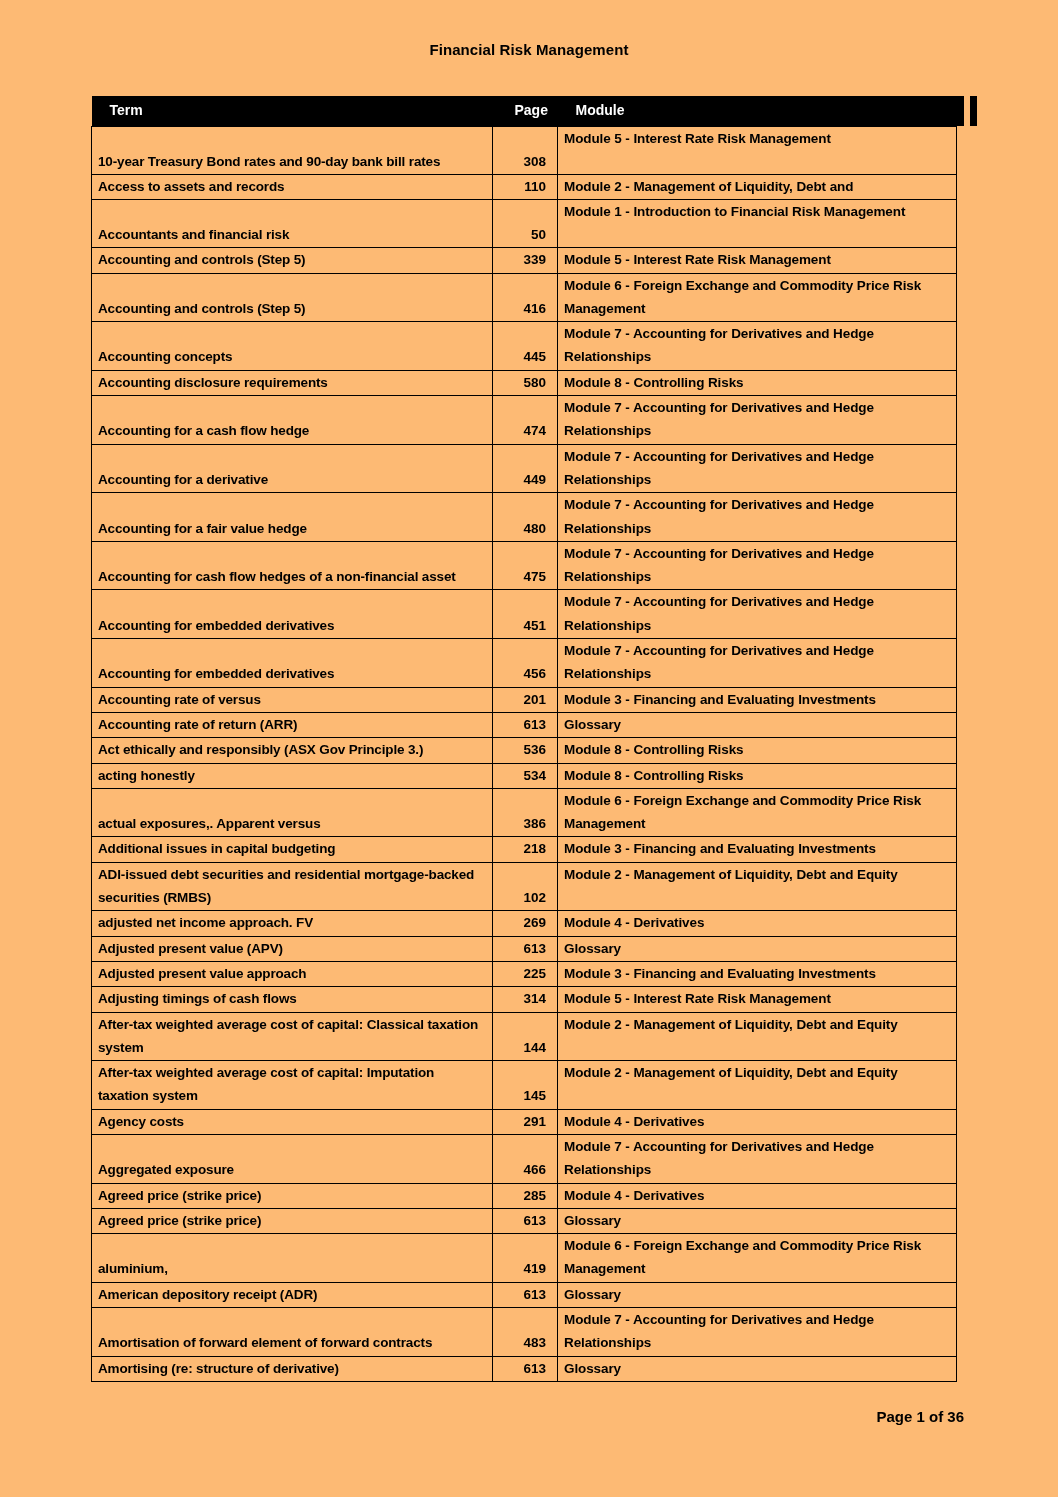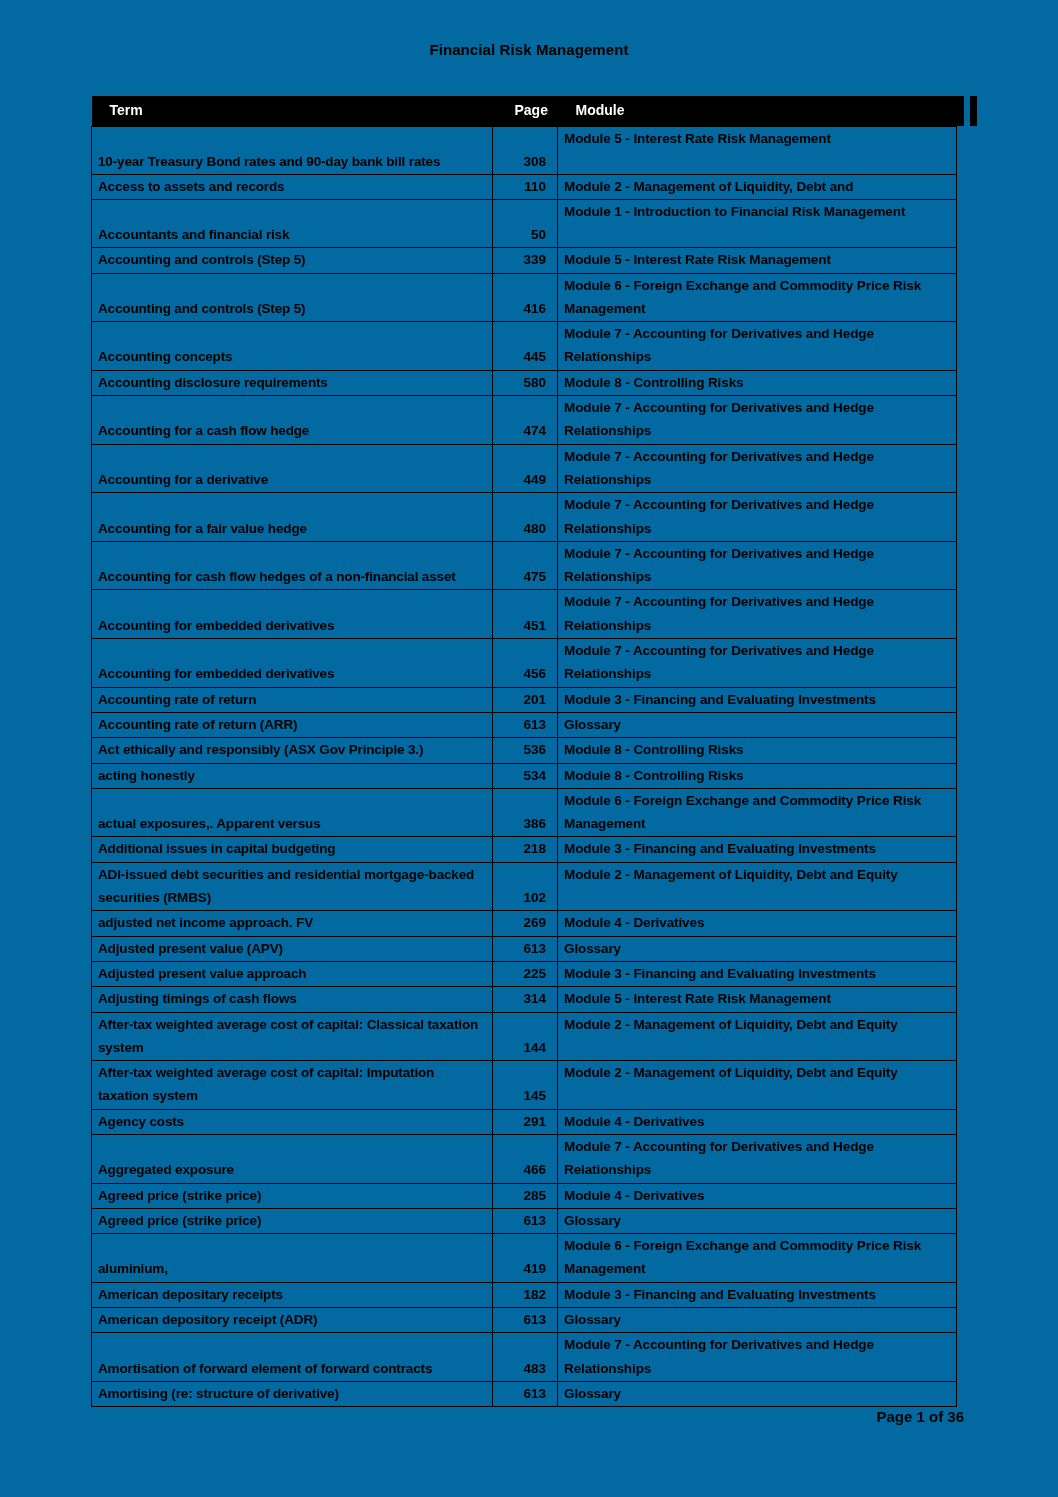--- a/index.html
+++ b/index.html
@@ -11,21 +11,21 @@
   body {
     font-family: "Liberation Sans", sans-serif;
     color: #000000;
     -webkit-font-smoothing: none;
   }
   .page {
     position: relative;
     width: 1058px;
     height: 1497px;
     margin: 0 auto;
-    background: #0369a1;
+    background: #fdba74;
     overflow: hidden;
     box-sizing: border-box;
   }
 
   
   .doc-header {
     position: absolute;
     top: 40px;
     left: 0;
     width: 1058px;
@@ -221,21 +221,21 @@
             <td class="td-term">Accounting for embedded derivatives</td>
             <td class="td-page">451</td>
             <td class="td-mod">Module 7 - Accounting for Derivatives and Hedge Relationships</td>
           </tr>
           <tr class="two-line">
             <td class="td-term">Accounting for embedded derivatives</td>
             <td class="td-page">456</td>
             <td class="td-mod">Module 7 - Accounting for Derivatives and Hedge Relationships</td>
           </tr>
           <tr class="one-line">
-            <td class="td-term">Accounting rate of return</td>
+            <td class="td-term">Accounting rate of versus</td>
             <td class="td-page">201</td>
             <td class="td-mod">Module 3 - Financing and Evaluating Investments</td>
           </tr>
           <tr class="one-line">
             <td class="td-term">Accounting rate of return (ARR)</td>
             <td class="td-page">613</td>
             <td class="td-mod">Glossary</td>
           </tr>
           <tr class="one-line">
             <td class="td-term">Act ethically and responsibly (ASX Gov Principle 3.)</td>
@@ -311,25 +311,20 @@
             <td class="td-term">Agreed price (strike price)</td>
             <td class="td-page">613</td>
             <td class="td-mod">Glossary</td>
           </tr>
           <tr class="two-line">
             <td class="td-term">aluminium,</td>
             <td class="td-page">419</td>
             <td class="td-mod">Module 6 - Foreign Exchange and Commodity Price Risk Management</td>
           </tr>
           <tr class="one-line">
-            <td class="td-term">American depositary receipts</td>
-            <td class="td-page">182</td>
-            <td class="td-mod">Module 3 - Financing and Evaluating Investments</td>
-          </tr>
-          <tr class="one-line">
             <td class="td-term">American depository receipt (ADR)</td>
             <td class="td-page">613</td>
             <td class="td-mod">Glossary</td>
           </tr>
           <tr class="two-line">
             <td class="td-term">Amortisation of forward element of forward contracts</td>
             <td class="td-page">483</td>
             <td class="td-mod">Module 7 - Accounting for Derivatives and Hedge Relationships</td>
           </tr>
           <tr class="one-line">

